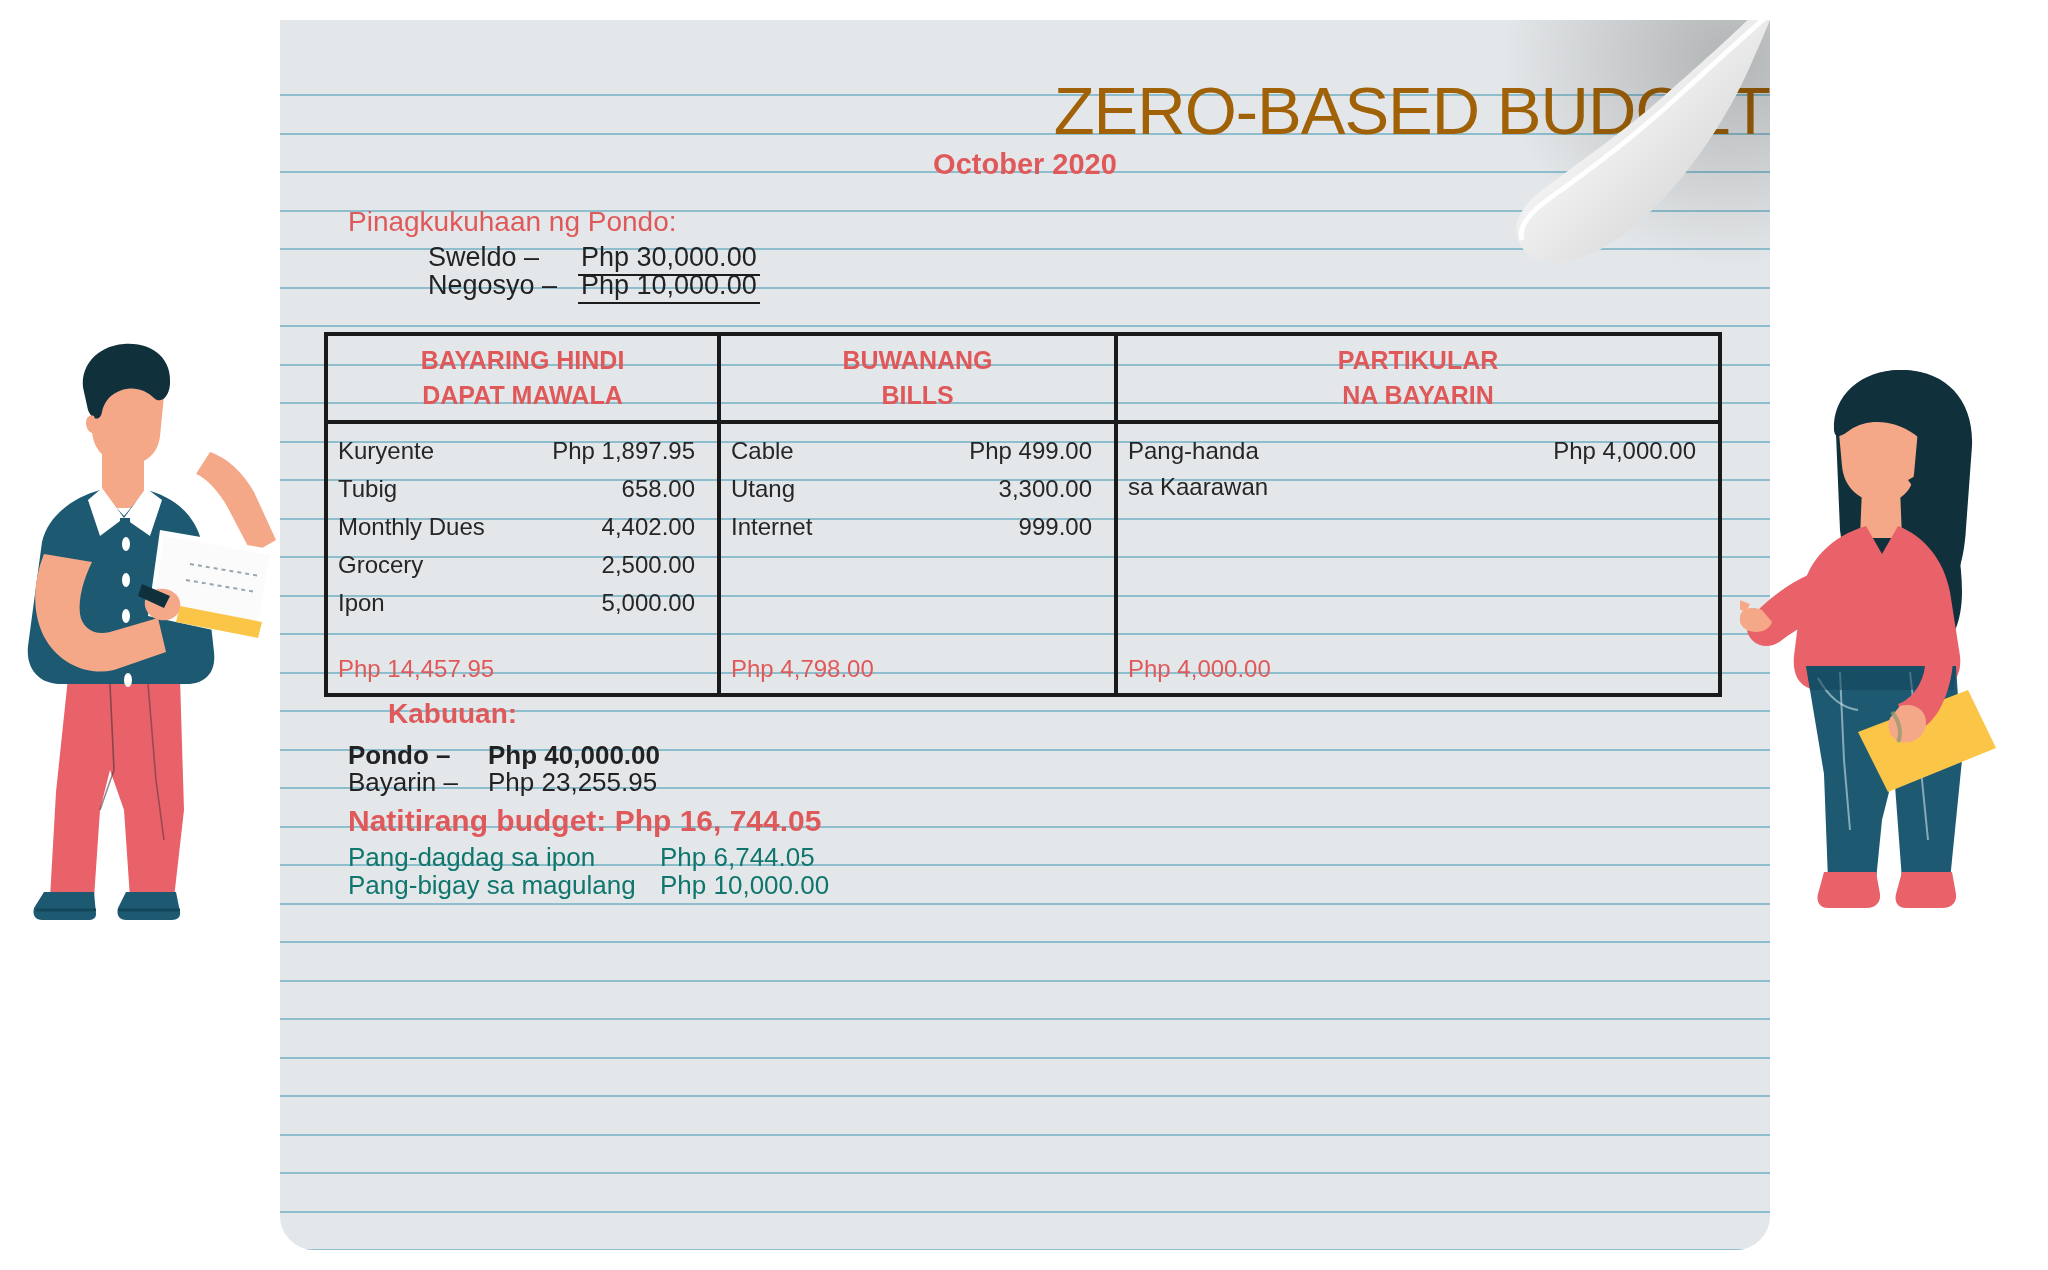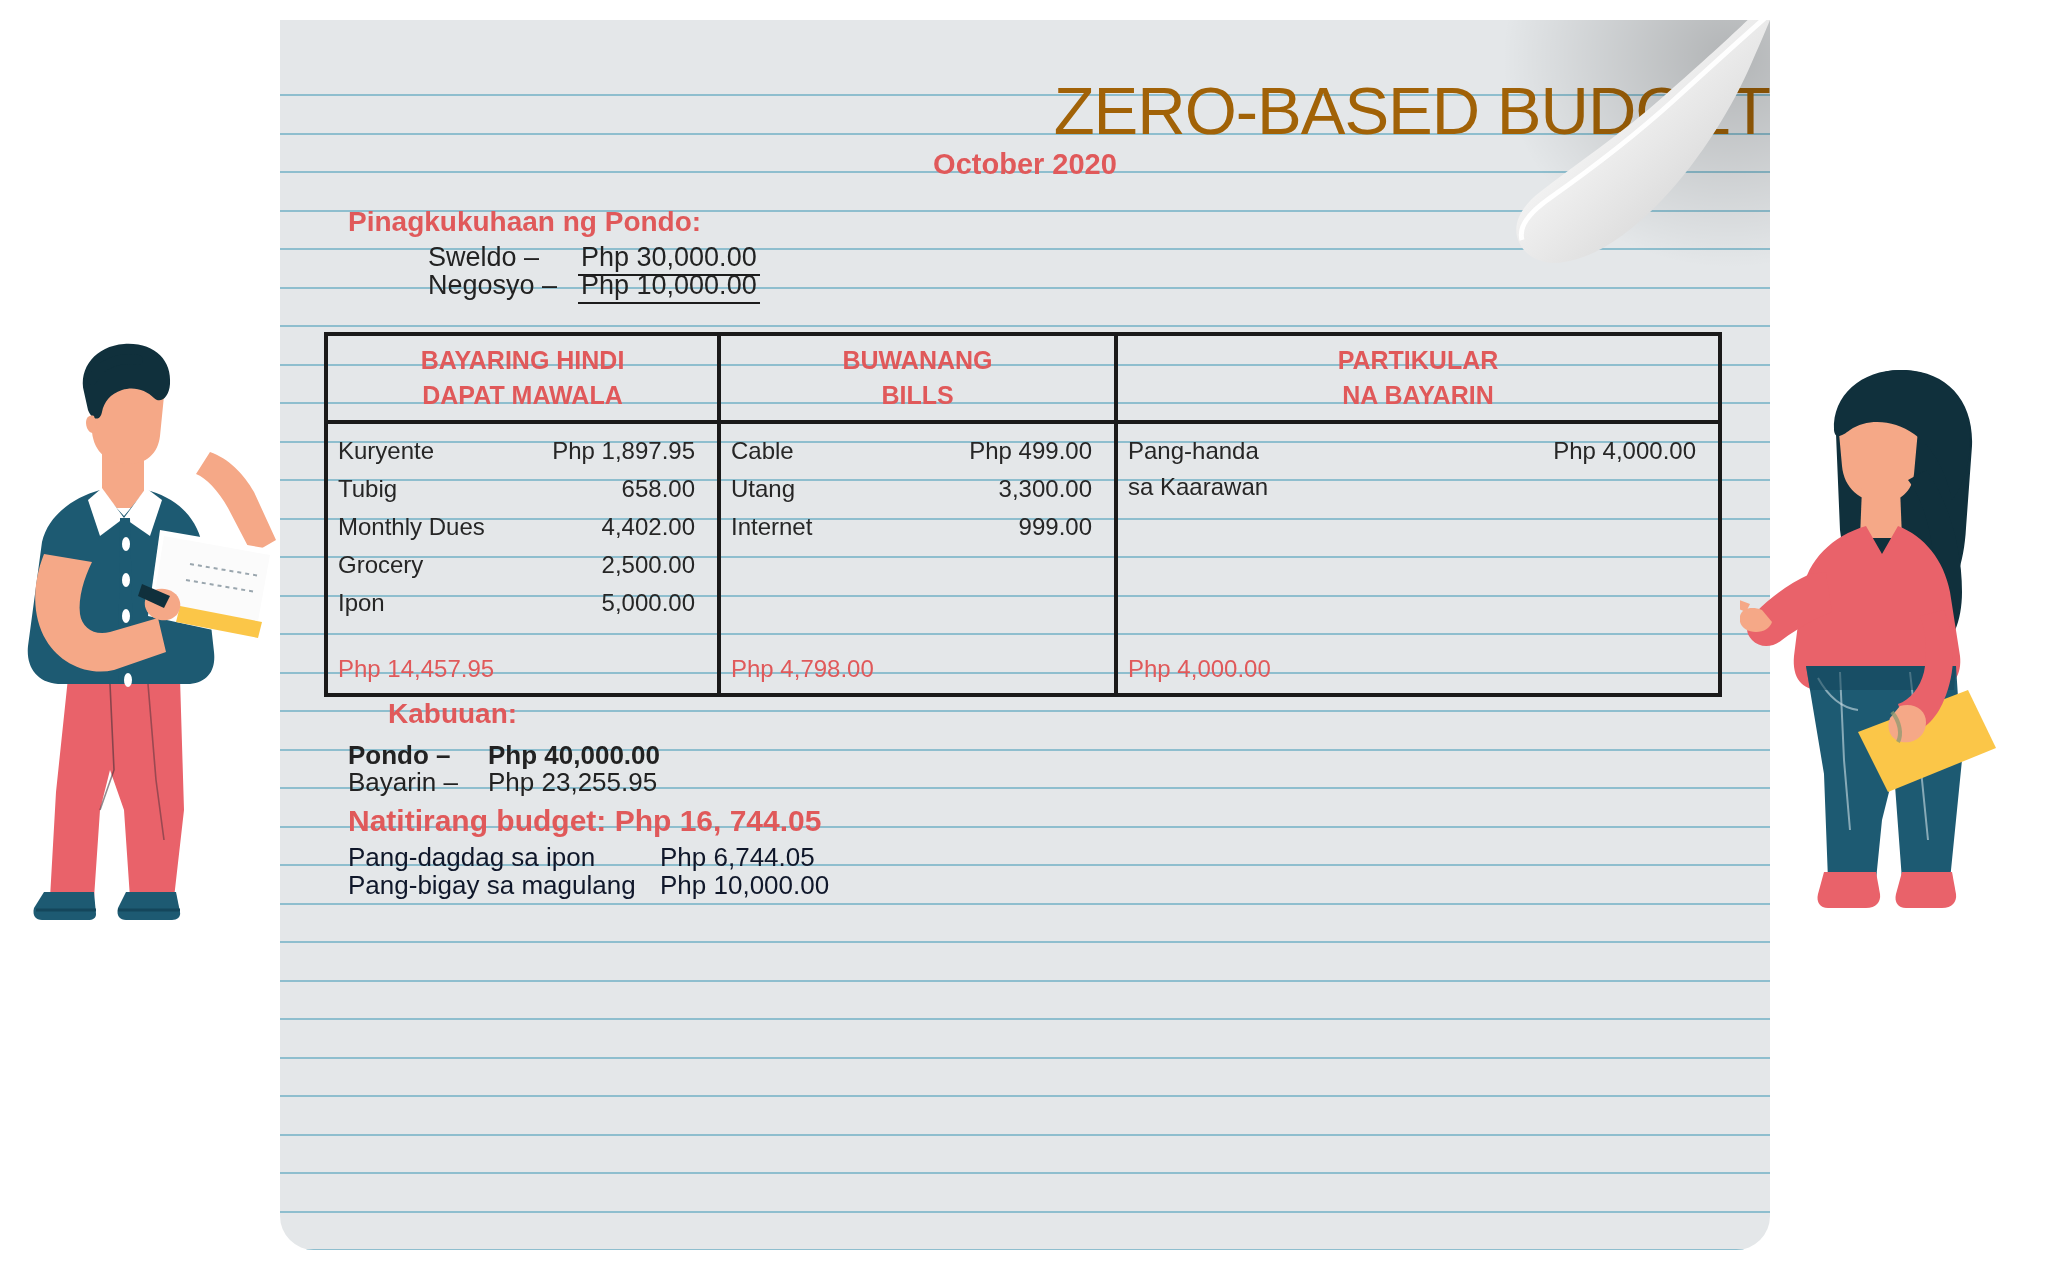--- a/index.html
+++ b/index.html
@@ -72,21 +72,21 @@
     text-align: center;
     font-size: 29px;
     font-weight: 700;
     color: #e0595a;
   }
 
   #funds-heading {
     position: absolute;
     left: 68px; top: 186px;
     font-size: 28px;
-    font-weight: 700;
+    font-weight: 400;
     color: #e0595a;
   }
   .fund-row {
     position: absolute;
     left: 148px;
     font-size: 27px;
     color: #222;
     white-space: nowrap;
   }
   .fund-row .lbl { display: inline-block; width: 150px; }
@@ -176,21 +176,21 @@
     left: 68px; top: 784px;
     font-size: 30px;
     font-weight: 700;
     color: #e0595a;
     white-space: nowrap;
   }
   .alloc-row {
     position: absolute;
     left: 68px;
     font-size: 26px;
-    color: #0f172a;
+    color: #0f766e;
     white-space: nowrap;
   }
   .alloc-row .lbl { display: inline-block; width: 312px; }
   #alloc-0 { top: 822px; }
   #alloc-1 { top: 850px; }
 
   
   .figure { position: absolute; }
   #figure-left  { left: 14px;  top: 340px; }
   #figure-right { left: 1740px; top: 360px; }

